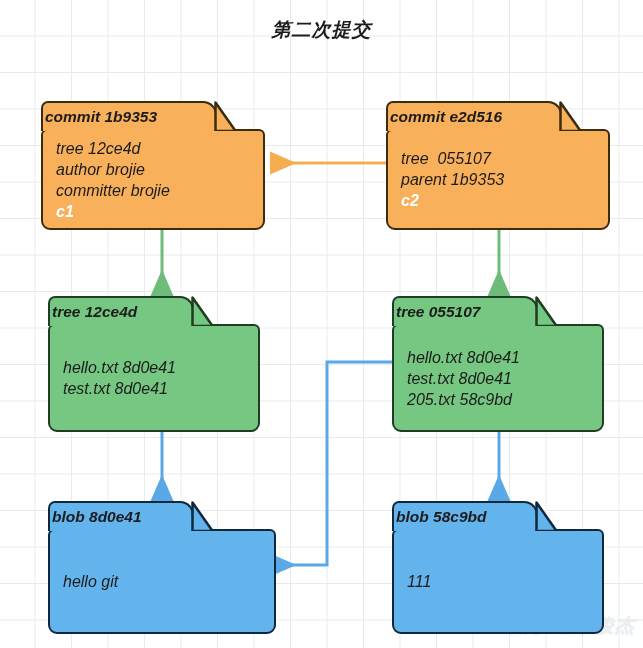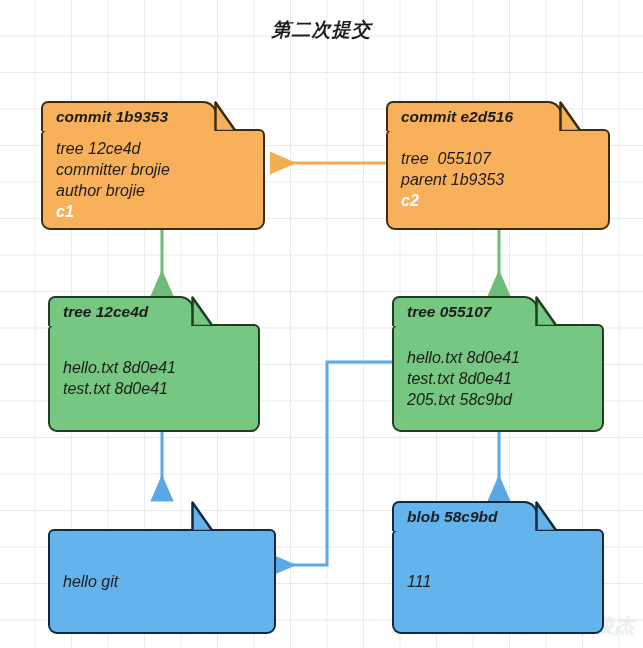--- a/index.html
+++ b/index.html
@@ -45,21 +45,21 @@
     position: absolute;
     left: 0;
     top: 0;
     height: 30px;
     box-sizing: border-box;
     border: 2.5px solid #3a2c0d;
     border-bottom: none;
     border-radius: 7px 14px 0 0;
     display: flex;
     align-items: center;
-    padding-left: 13px;
+    padding-left: 2px;
     font-size: 15.5px;
     font-weight: bold;
     color: #1c1c1c;
     z-index: 2;
   }
   .node .tab-slant {
     position: absolute;
     top: 0;
     width: 22px;
     height: 30px;
@@ -167,22 +167,22 @@
     </g>
   </svg>
 
   <div class="node commit" style="left:41px; top:101px; width:224px; height:129px;">
     <div class="tab" style="width:176px;">commit 1b9353</div>
     <svg class="tab-slant" style="left:173px;" viewBox="0 0 22 30" preserveAspectRatio="none">
       <path d="M1.5,1.5 L20.5,28.5 L20.5,30 L1.5,30 Z" fill="#f8b05a" stroke="#3a2c0d" stroke-width="2.5" stroke-linejoin="round"></path>
     </svg>
     <div class="body" style="top:28px; width:224px; height:101px;">
       <div class="line">tree 12ce4d</div>
+      <div class="line">author brojie</div>
       <div class="line">committer brojie</div>
-      <div class="line">author brojie</div>
       <div class="line hl">c1</div>
     </div>
   </div>
 
   <div class="node commit" style="left:386px; top:101px; width:224px; height:116px;">
     <div class="tab" style="width:176px;">commit e2d516</div>
     <svg class="tab-slant" style="left:173px;" viewBox="0 0 22 30" preserveAspectRatio="none">
       <path d="M1.5,1.5 L20.5,28.5 L20.5,30 L1.5,30 Z" fill="#f8b05a" stroke="#3a2c0d" stroke-width="2.5" stroke-linejoin="round"></path>
     </svg>
     <div class="body" style="top:28px; width:224px; height:101px;">
@@ -209,20 +209,21 @@
       <path d="M1.5,1.5 L20.5,28.5 L20.5,30 L1.5,30 Z" fill="#75c781" stroke="#1e3d22" stroke-width="2.5" stroke-linejoin="round"></path>
     </svg>
     <div class="body" style="top:28px; width:212px; height:108px;">
       <div class="line">hello.txt 8d0e41</div>
       <div class="line">test.txt 8d0e41</div>
       <div class="line">205.txt 58c9bd</div>
     </div>
   </div>
 
   <div class="node blob" style="left:48px; top:501px; width:212px; height:133px;">
+    <div class="tab" style="width:146px;">blob 8d0e41</div>
     <svg class="tab-slant" style="left:143px;" viewBox="0 0 22 30" preserveAspectRatio="none">
       <path d="M1.5,1.5 L20.5,28.5 L20.5,30 L1.5,30 Z" fill="#63b3ed" stroke="#10283c" stroke-width="2.5" stroke-linejoin="round"></path>
     </svg>
     <div class="body" style="top:28px; width:228px; height:105px;">
       <div class="line">hello git</div>
     </div>
   </div>
 
   <div class="node blob" style="left:392px; top:501px; width:212px; height:133px;">
     <div class="tab" style="width:146px;">blob 58c9bd</div>

